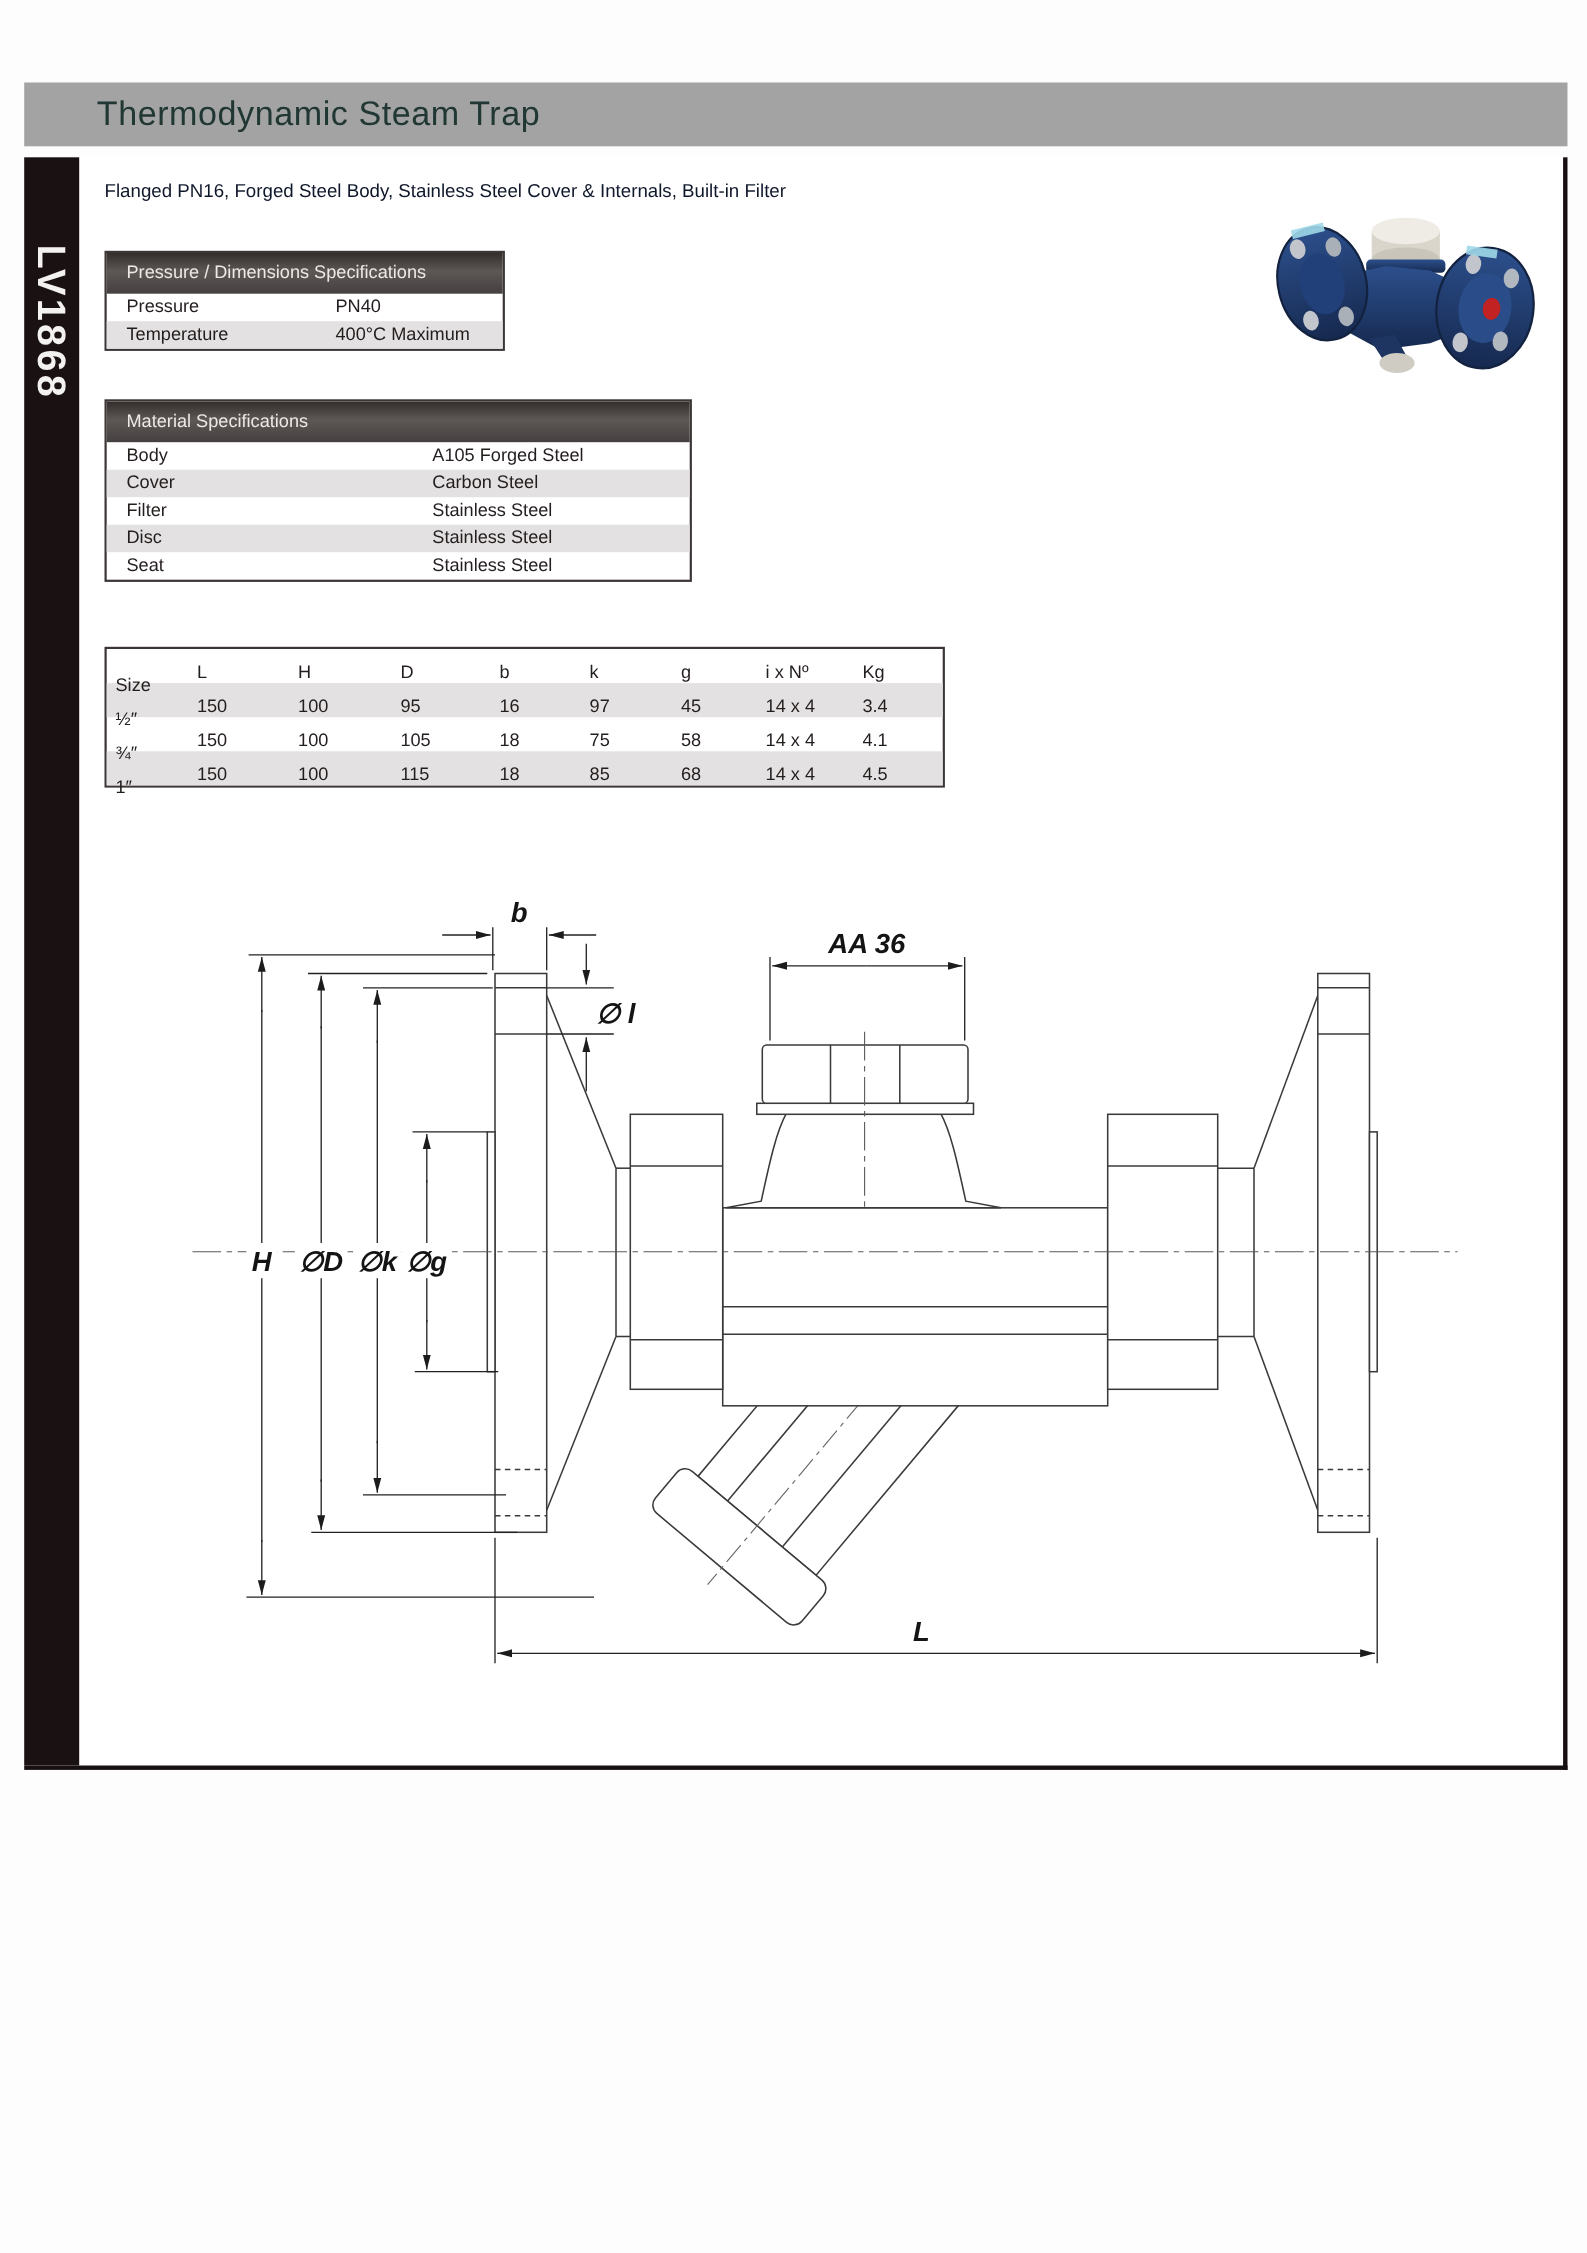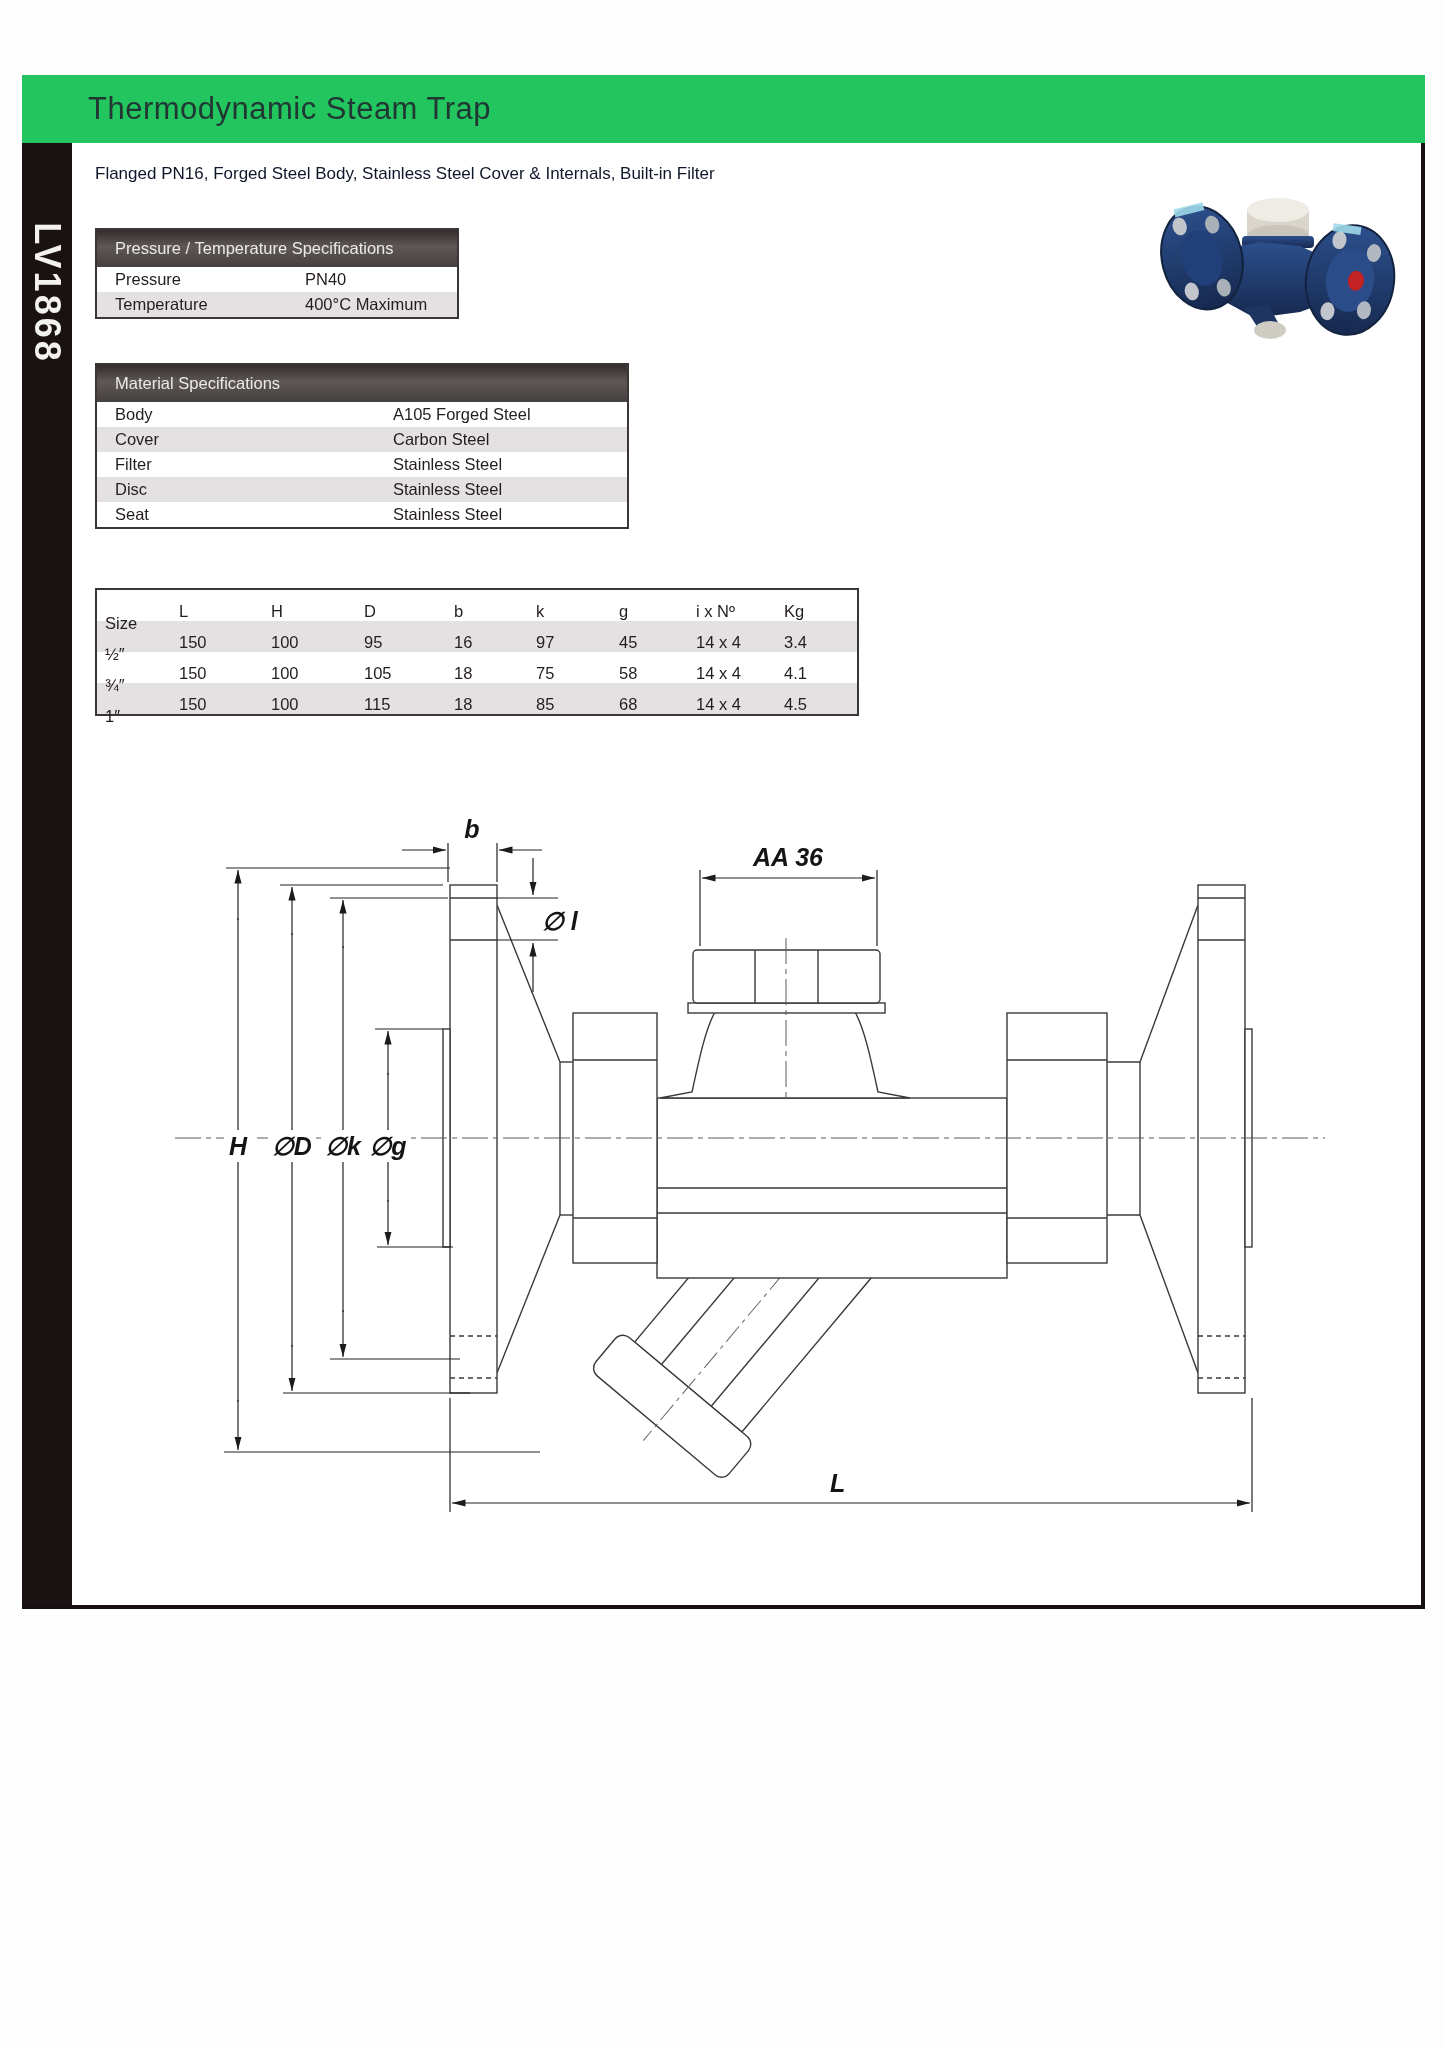--- a/index.html
+++ b/index.html
@@ -1,22 +1,22 @@
 <!DOCTYPE html>
 <html><head>
 <meta charset="utf-8">
 <style>
   html,body{margin:0;padding:0;}
   body{
     width:1443px;height:2048px;position:relative;background:#fdfdfd;
     font-family:"Liberation Sans",sans-serif;color:#231d1d;overflow:hidden;
   }
   .teal-band{
-    position:absolute;left:22px;top:75px;width:1403px;height:68px;
-    background:#22c55e;display:flex;align-items:center;
+    position:absolute;left:22px;top:75px;width:1403px;height:58px;
+    background:#a3a3a3;display:flex;align-items:center;
   }
   .page-title{
     padding-left:66px;font-size:31px;letter-spacing:.5px;color:#203733;
   }
   .content-frame{
     position:absolute;left:22px;top:143px;width:1399px;height:1462px;
     background:#ffffff;border-right:4px solid #171012;border-bottom:4px solid #171012;
   }
   .side-bar{
     position:absolute;left:0;top:0;width:50px;height:100%;background:#1a1113;
@@ -111,21 +111,21 @@
     <ellipse cx="184" cy="62" rx="7" ry="9" fill="#c2c6cc"></ellipse>
     <ellipse cx="220" cy="70" rx="7" ry="9" fill="#b2b8c0"></ellipse>
     <ellipse cx="182" cy="134" rx="7" ry="9" fill="#c2c6cc"></ellipse>
     <ellipse cx="218" cy="128" rx="7" ry="9" fill="#b2b8c0"></ellipse>
     <ellipse cx="206" cy="100" rx="8" ry="10" fill="#c32222"></ellipse>
     <rect x="176" y="46" width="28" height="8" fill="#9fd8e8" opacity="0.9"></rect>
   </g>
 </svg>
 
 <div id="pt-table" class="spec-table">
-  <div class="spec-head">Pressure / Temperature Specifications</div>
+  <div class="spec-head">Pressure / Dimensions Specifications</div>
   <div class="spec-row">
     <div class="cell">Pressure</div>
     <div class="cell">PN40</div>
   </div>
   <div class="spec-row alt">
     <div class="cell">Temperature</div>
     <div class="cell">400°C Maximum</div>
   </div>
 </div>
 

